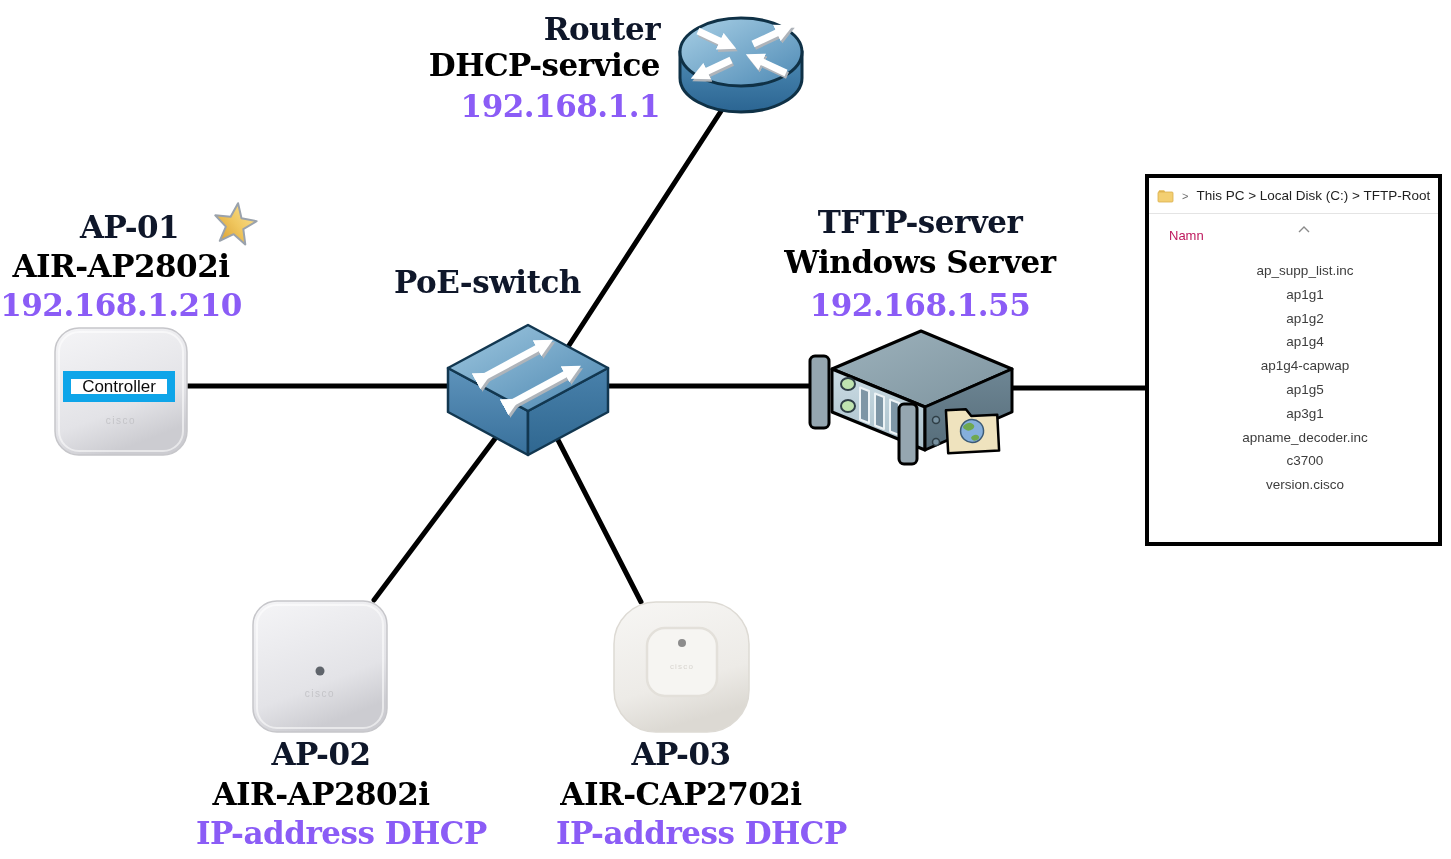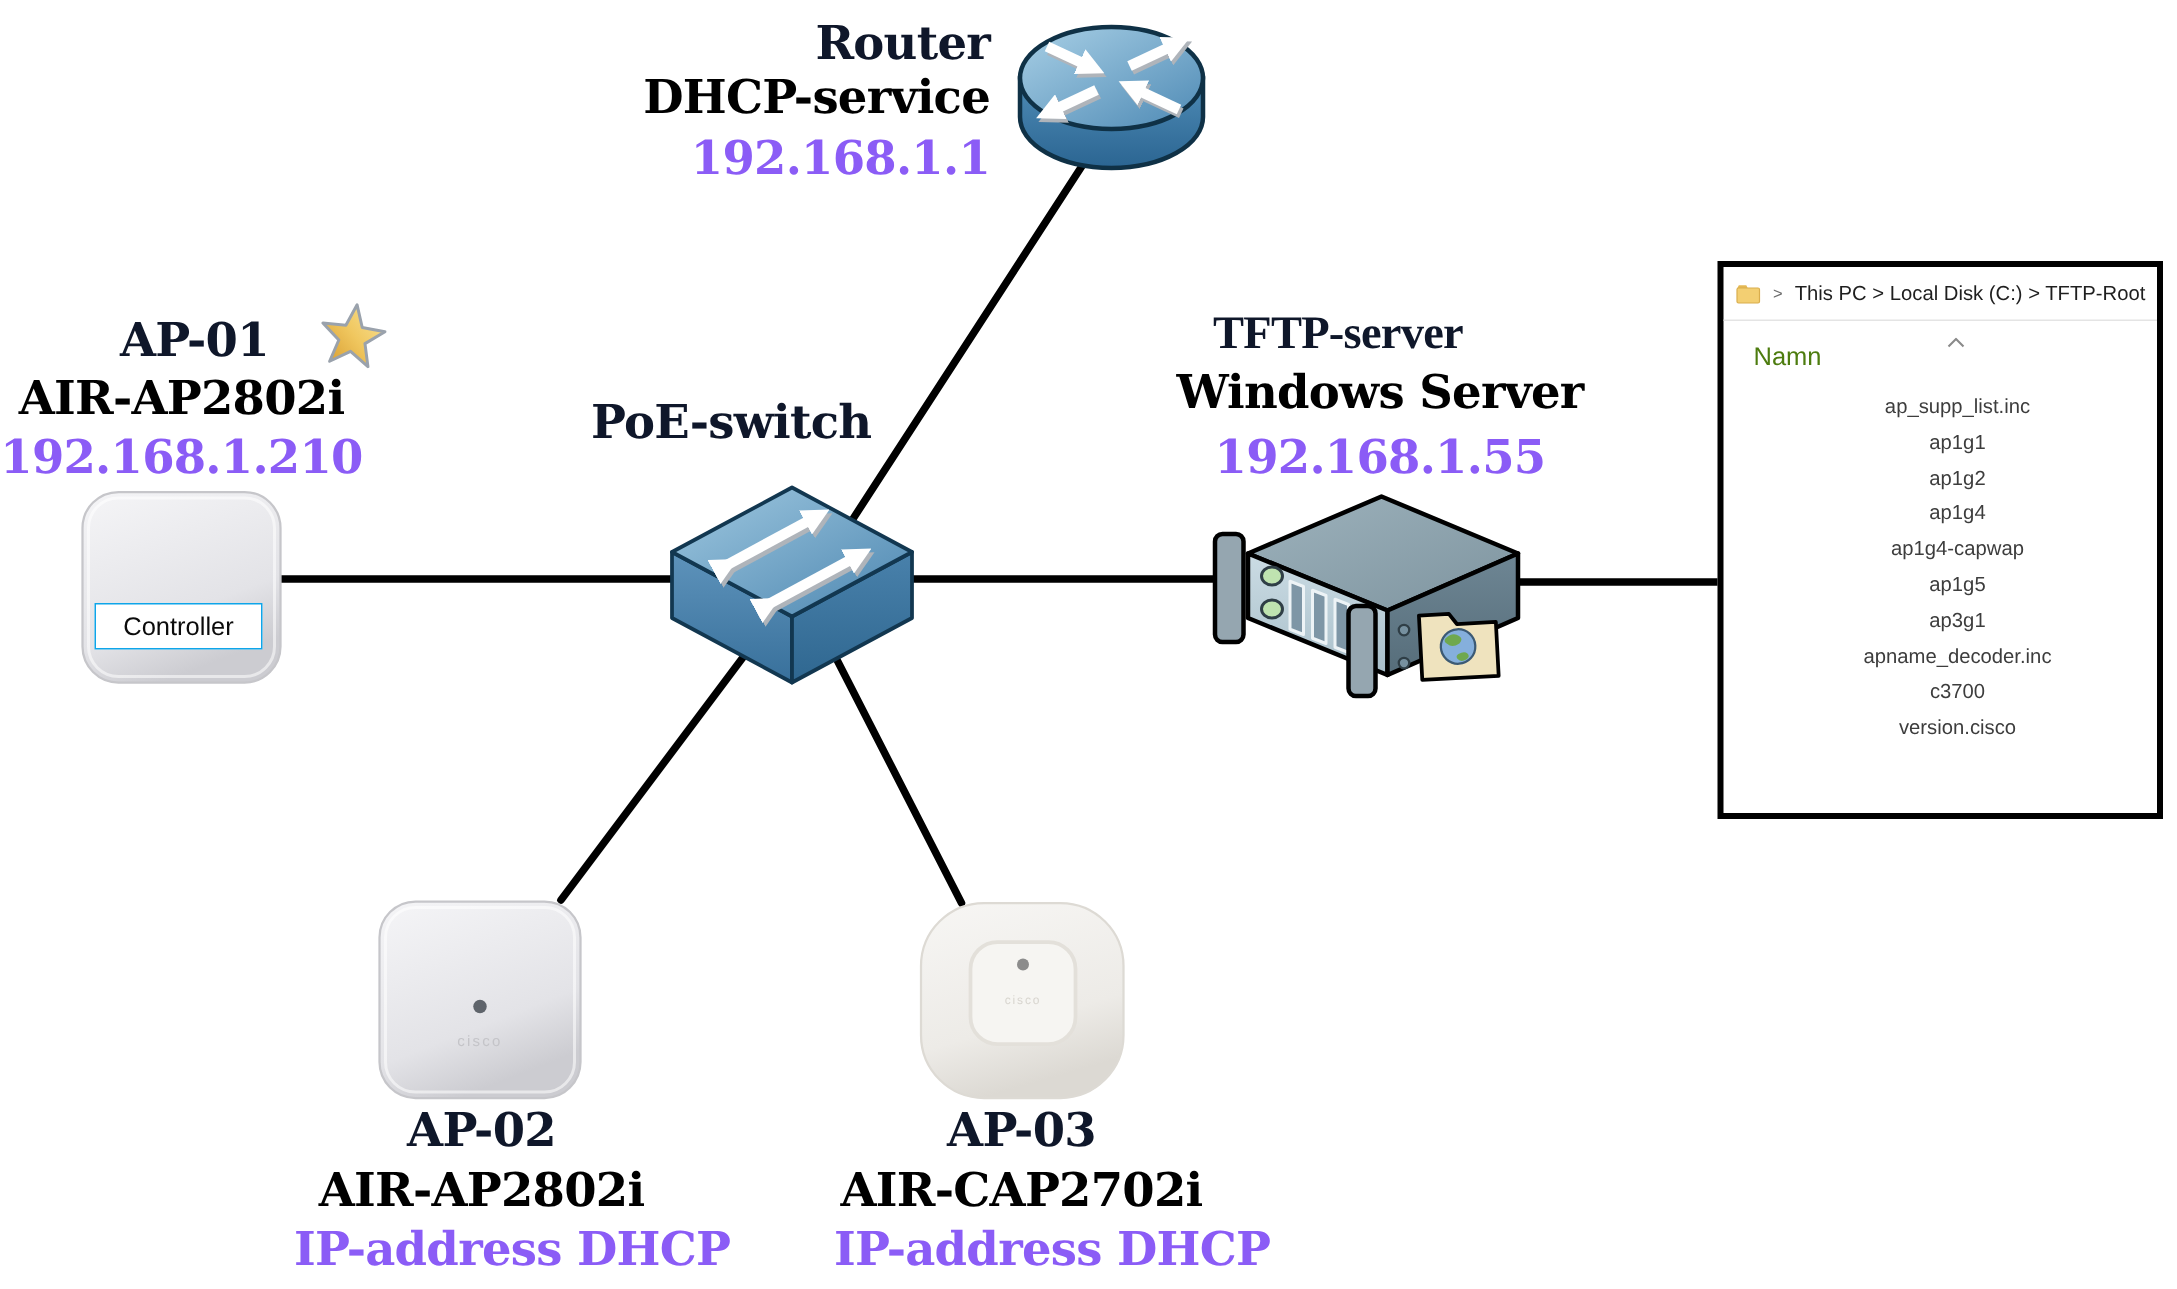--- a/index.html
+++ b/index.html
@@ -18,38 +18,38 @@
   .red  { color:#0f172a; }
   .teal { color:#8b5cf6; }
   .blk  { color:#000000; }
   .center { text-align:center; }
   .right  { text-align:right; }
 
   .star-wrap { position:absolute; left:212px; top:201px; z-index:3; }
 
   .controller-box {
     position:absolute; left:63px; top:371px; width:112px; height:31px; z-index:3;
-    background:#ffffff; border:1px solid #0ea5e9; box-sizing:border-box;
+    background:#ffffff; border:8px solid #0ea5e9; box-sizing:border-box;
     display:flex; align-items:center; justify-content:center;
-    font-size:17px; color:#0b0b0b;margin-top:31px;
+    font-size:17px; color:#0b0b0b;
   }
 
   
   .explorer {
     position:absolute; left:1145px; top:174px; width:297px; height:372px; z-index:4;
     background:#ffffff; border:4px solid #000; box-sizing:border-box;
   }
   .addressbar {
     height:35px; display:flex; align-items:center; gap:8px;
     padding:0 6px 0 8px; border-bottom:1px solid #e4e4e4;
     font-size:13.5px; color:#1f1f1f; white-space:nowrap; overflow:hidden;
   }
   .crumb-chev { color:#6d6d6d; font-size:11px; }
   .col-caret { position:absolute; left:149px; top:41px; }
-  .col-header { position:absolute; left:20px; top:50px; font-size:17px; color:#4d7c0f; }
+  .col-header { position:absolute; left:20px; top:50px; font-size:13px; color:#be185d; }
   .file-list { position:absolute; left:0; top:76px; right:0; }
   .file-row {
     display:flex; align-items:center; gap:9px; height:23.8px;
     padding-left:23px; font-size:13.5px; color:#3d3d3d; white-space:nowrap;flex-direction:column;
   }
   .cisco-mark { font-family:"Liberation Sans", sans-serif; }
 </style>
 </head>
 <body>
 
@@ -205,21 +205,21 @@
   <span class="star-wrap">
     <svg width="46" height="46" viewBox="0 0 46 46">
       <polygon points="23,2 28.5,16.5 43.9,17.2 31.8,26.9 35.9,41.8 23,33.3 10.1,41.8 14.2,26.9 2.1,17.2 17.5,16.5" fill="url(#gStar)" stroke="#9AA2AC" stroke-width="2" stroke-linejoin="round" transform="rotate(8 23 24)"></polygon>
     </svg>
   </span>
   <div class="lbl blk center" style="left:0; top:248px; width:242px;">AIR-AP2802i</div>
   <div class="lbl teal center" style="left:0; top:287px; width:242px;">192.168.1.210</div>
 
   <div class="lbl red" style="left:394px; top:264px;">PoE-switch</div>
 
-  <div class="lbl red center" style="left:742px; top:204px; width:300px;font-family:Liberation Serif, serif;">TFTP-server</div>
+  <div class="lbl red center" style="left:770px; top:204px; width:300px;">TFTP-server</div>
   <div class="lbl blk center" style="left:770px; top:244px; width:300px;">Windows Server</div>
   <div class="lbl teal center" style="left:770px; top:287px; width:300px;">192.168.1.55</div>
 
   <div class="lbl red center" style="left:196px; top:736px; width:250px;">AP-02</div>
   <div class="lbl blk center" style="left:196px; top:776px; width:250px;">AIR-AP2802i</div>
   <div class="lbl teal center" style="left:196px; top:815px; width:250px;">IP-address DHCP</div>
 
   <div class="lbl red center" style="left:556px; top:736px; width:250px;">AP-03</div>
   <div class="lbl blk center" style="left:556px; top:776px; width:250px;">AIR-CAP2702i</div>
   <div class="lbl teal center" style="left:556px; top:815px; width:250px;">IP-address DHCP</div>

